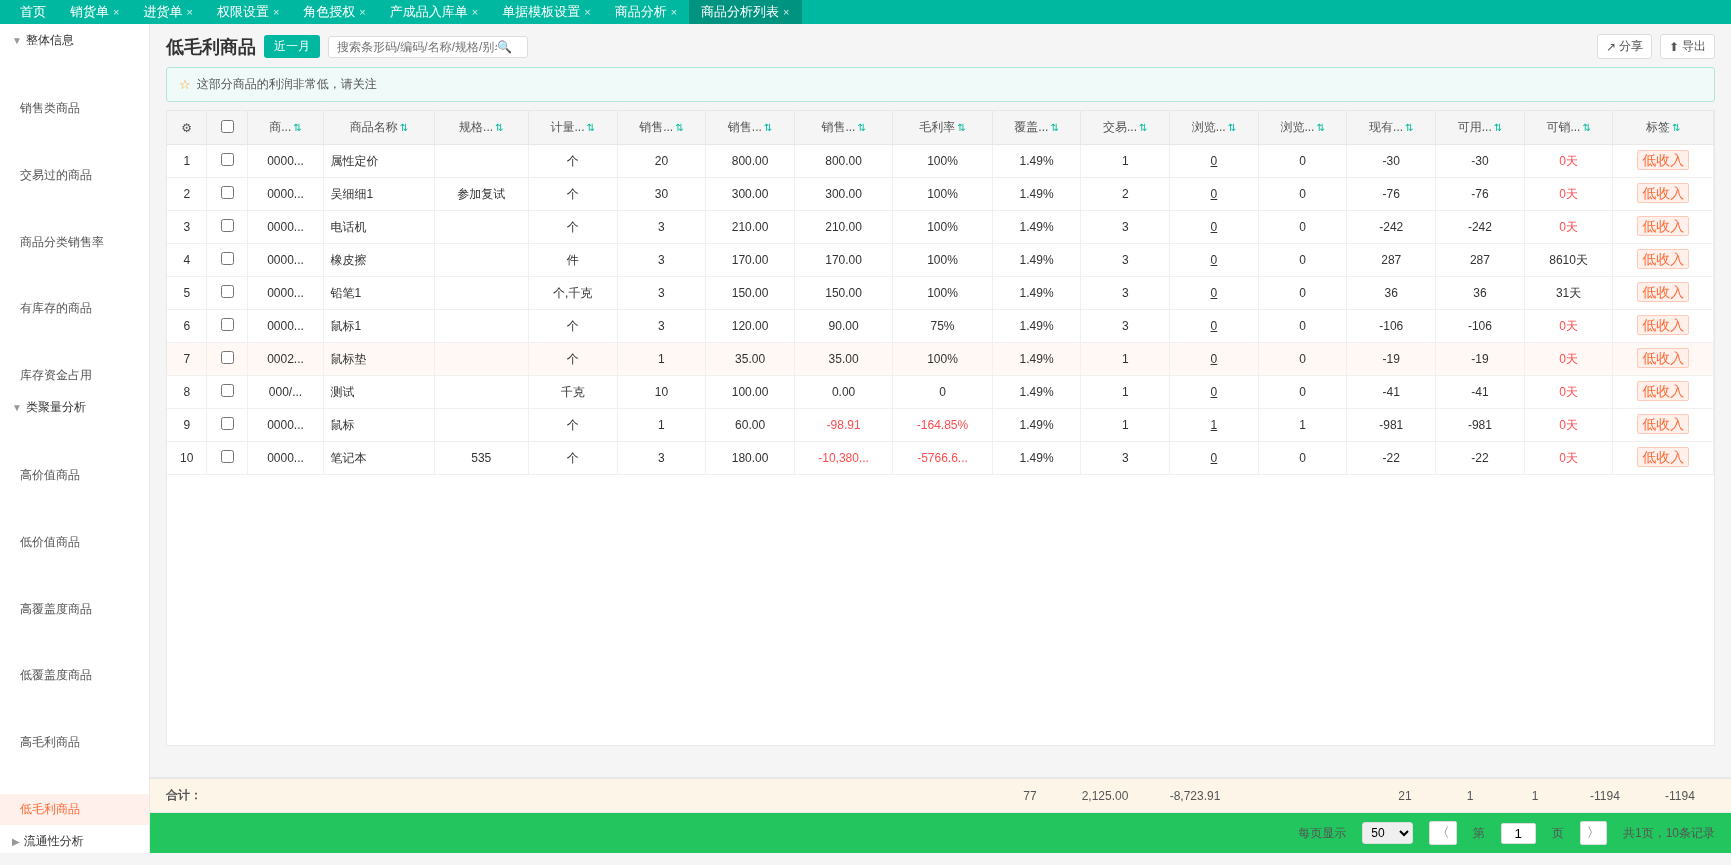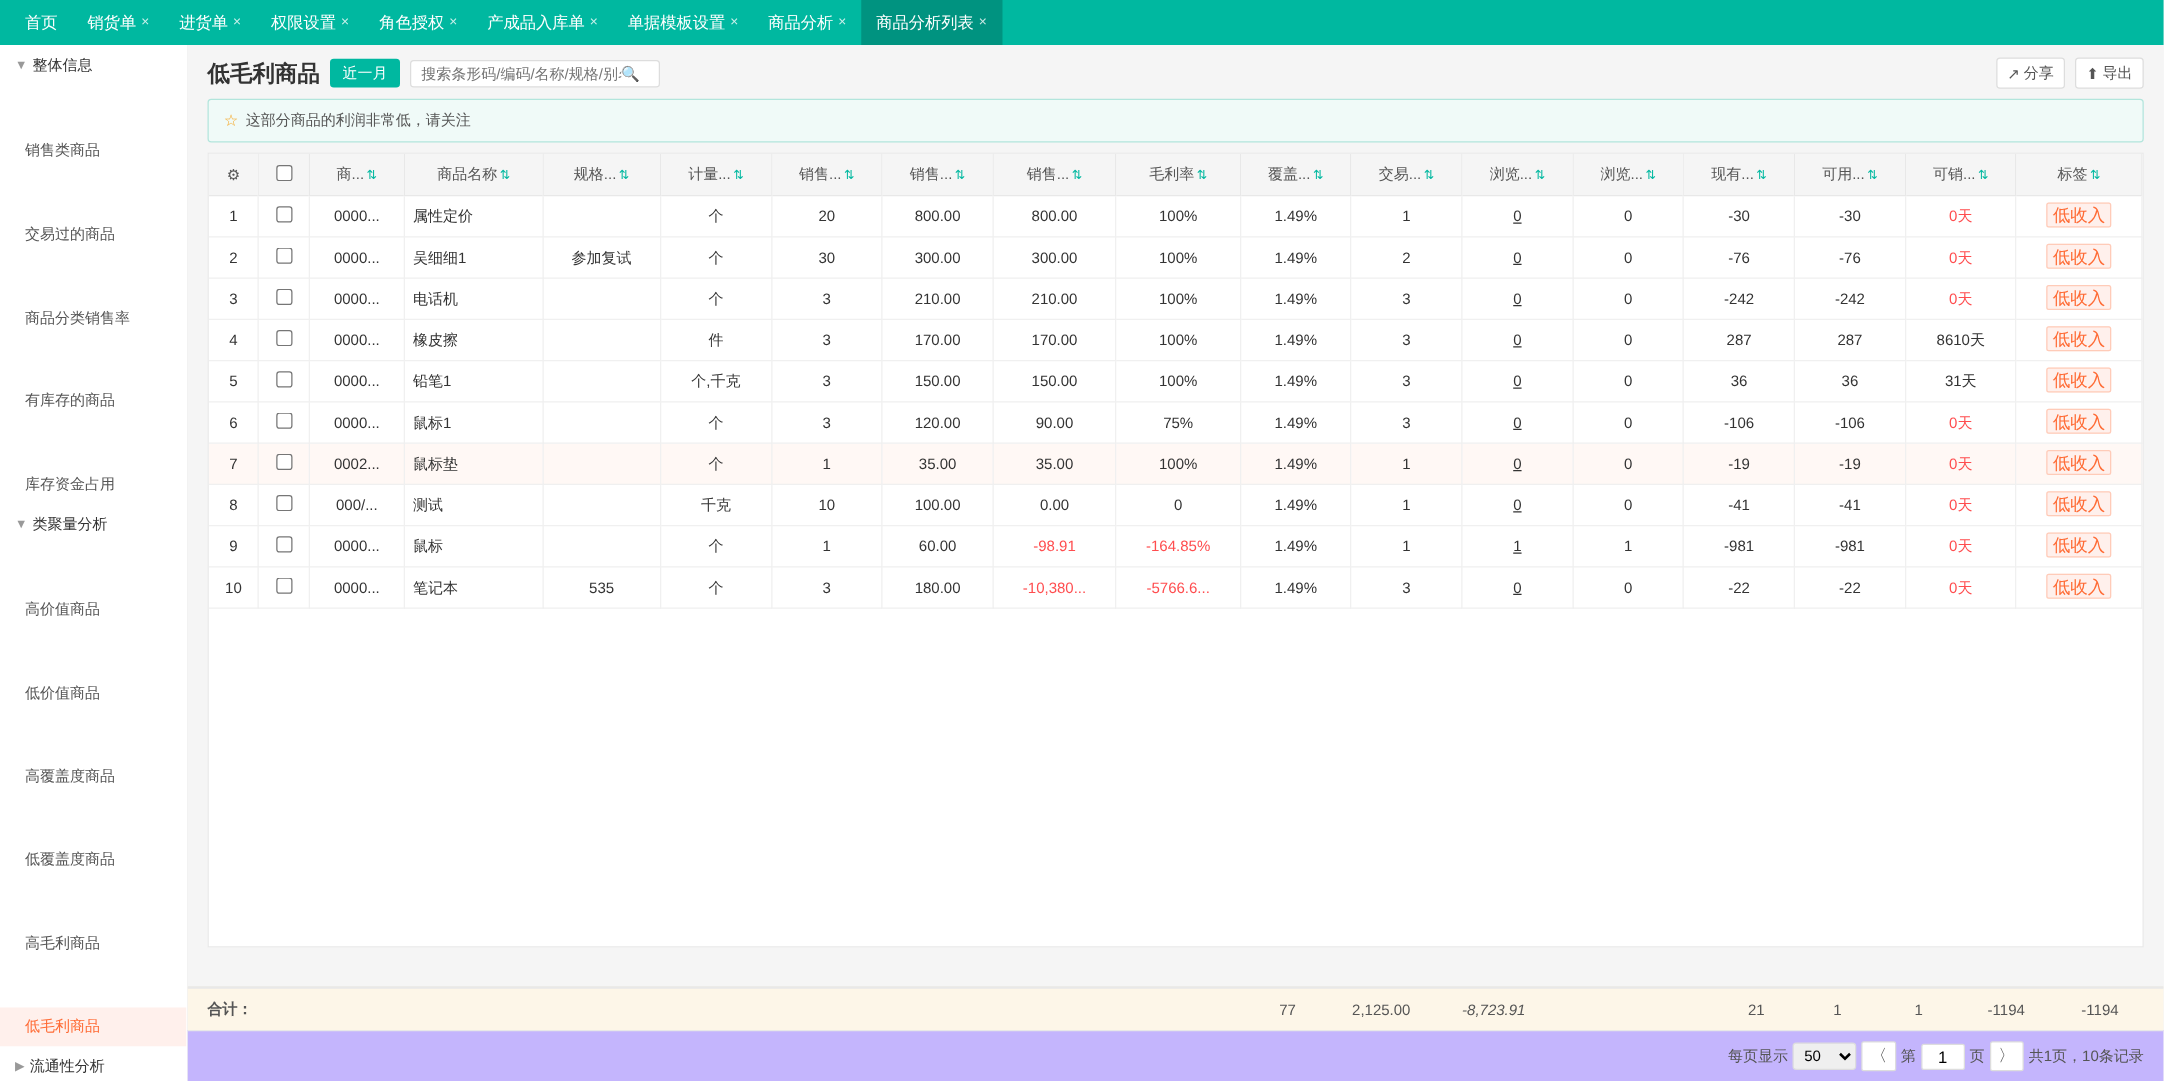--- a/index.html
+++ b/index.html
@@ -3,21 +3,21 @@
   <meta charset="utf-8">
   <style>
     * { box-sizing: border-box; margin: 0; padding: 0; }
     body { font-family: 'Microsoft YaHei', Arial, sans-serif; font-size: 12px; background: #f5f5f5; color: #333; }
     
     
     .top-nav {
       background: #00b8a0;
       display: flex;
       align-items: center;
-      height: 36px;
+      height: 24px;
       padding: 0 8px;
     }
     .nav-item {
       color: #fff;
       padding: 0 12px;
       height: 36px;
       display: flex;
       align-items: center;
       cursor: pointer;
       white-space: nowrap;
@@ -207,25 +207,25 @@
       margin-top: 31px;
     }
     .footer-total-label { font-weight: bold; margin-right: 20px; }
     
     
     .pagination-bar {
       display: flex;
       align-items: center;
       justify-content: flex-end;
       padding: 8px 16px;
-      background: #c4b5fd;
+      background: #22c55e;
       border-top: 1px solid #e8e8e8;
       font-size: 12px;
       color: #555;
-      gap: 4px;
+      gap: 16px;
       flex-shrink: 0;
     }
     .page-size-select {
       border: 1px solid #ddd;
       border-radius: 3px;
       padding: 2px 4px;
       font-size: 12px;
     }
     .page-nav-btn {
       border: 1px solid #ddd;
@@ -578,21 +578,21 @@
           </tbody>
       </table>
     </div>
 
     <div class="table-footer">
       <span class="footer-total-label">合计：</span>
       <div style="display:flex; gap:5px; flex:1; justify-content: flex-end; align-items:center;">
         <span style="min-width:200px;"></span>
         <span style="min-width:60px; text-align:center;">77</span>
         <span style="min-width:80px; text-align:center;">2,125.00</span>
-        <span style="min-width:90px; text-align:center;font-style:italic;">-8,723.91</span>
+        <span style="min-width:90px; text-align:center;">-8,723.91</span>
         <span style="min-width:60px; text-align:center;"></span>
         <span style="min-width:60px; text-align:center;"></span>
         <span style="min-width:60px; text-align:center;">21</span>
         <span style="min-width:60px; text-align:center;">1</span>
         <span style="min-width:60px; text-align:center;">1</span>
         <span style="min-width:70px; text-align:center;">-1194</span>
         <span style="min-width:70px; text-align:center;">-1194</span>
       </div>
     </div>
 

